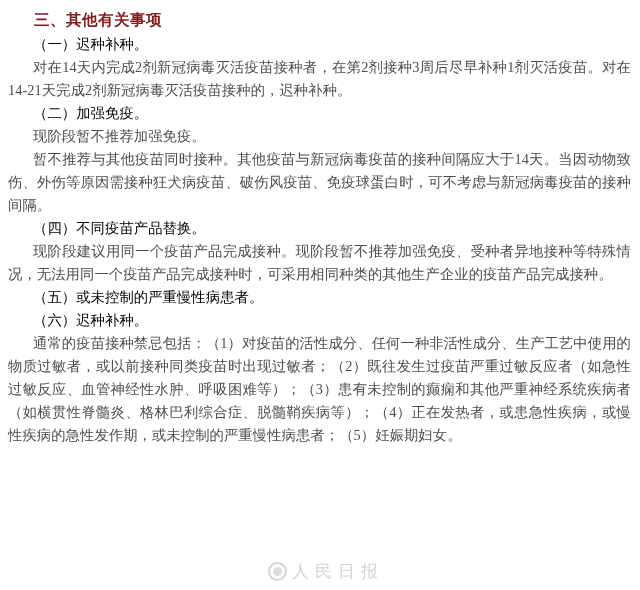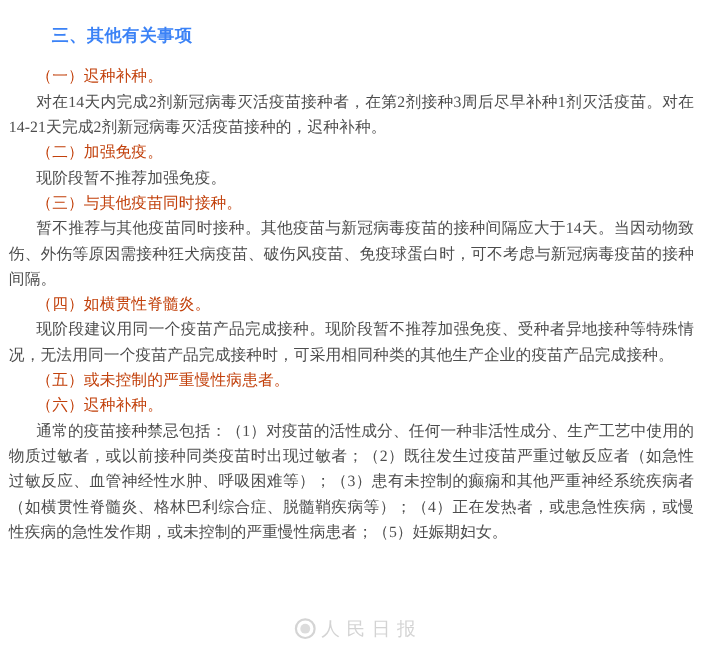--- a/index.html
+++ b/index.html
@@ -14,37 +14,37 @@
     box-sizing: border-box;
     padding: 7px 9px 0 8px;
     background: #ffffff;
     overflow: hidden;
     font-family: "Liberation Serif", "DejaVu Serif", serif;
     font-size: 14.3px;
     line-height: 23px;
     color: #4d4d4d;
   }
   .doc-heading {
-    margin: 14px;
+    margin: 1px;
     font-family: Liberation Serif, serif;
     font-size: 15.5px;
     font-weight: 700;
-    color: #3b82f6;
+    color: #7f1d1d;
     text-indent: 25px;
     line-height: 24px;
     letter-spacing: 0.5px;
   }
   .doc p {
     margin: 0;
     text-indent: 25px;
     text-align: justify;
     letter-spacing: 0.1px;
   }
   .doc p.sub-title {
-    color: #c2410c;
+    color: #000000;
   }
   .watermark {
     position: absolute;
     left: 268px;
     top: 560px;
     display: flex;
     align-items: center;
     gap: 5px;
     opacity: 0.5;
     pointer-events: none;
@@ -83,24 +83,23 @@
   <div class="doc">
 
     <h1 class="doc-heading">三、其他有关事项</h1>
 
     <p class="sub-title">（一）迟种补种。</p>
     <p>对在14天内完成2剂新冠病毒灭活疫苗接种者，在第2剂接种3周后尽早补种1剂灭活疫苗。对在14-21天完成2剂新冠病毒灭活疫苗接种的，迟种补种。</p>
 
     <p class="sub-title">（二）加强免疫。</p>
     <p>现阶段暂不推荐加强免疫。</p>
 
-    <p class="sub-title">（三）与其他疫苗同时接种。</p>
     <p>暂不推荐与其他疫苗同时接种。其他疫苗与新冠病毒疫苗的接种间隔应大于14天。当因动物致伤、外伤等原因需接种狂犬病疫苗、破伤风疫苗、免疫球蛋白时，可不考虑与新冠病毒疫苗的接种间隔。</p>
 
-    <p class="sub-title">（四）如横贯性脊髓炎。</p>
+    <p class="sub-title">（四）不同疫苗产品替换。</p>
     <p>现阶段建议用同一个疫苗产品完成接种。现阶段暂不推荐加强免疫、受种者异地接种等特殊情况，无法用同一个疫苗产品完成接种时，可采用相同种类的其他生产企业的疫苗产品完成接种。</p>
 
     <p class="sub-title">（五）或未控制的严重慢性病患者。</p>
 
     <p class="sub-title">（六）迟种补种。</p>
     <p>通常的疫苗接种禁忌包括：（1）对疫苗的活性成分、任何一种非活性成分、生产工艺中使用的物质过敏者，或以前接种同类疫苗时出现过敏者；（2）既往发生过疫苗严重过敏反应者（如急性过敏反应、血管神经性水肿、呼吸困难等）；（3）患有未控制的癫痫和其他严重神经系统疾病者（如横贯性脊髓炎、格林巴利综合症、脱髓鞘疾病等）；（4）正在发热者，或患急性疾病，或慢性疾病的急性发作期，或未控制的严重慢性病患者；（5）妊娠期妇女。</p>
 
   </div>
 
   <div class="watermark">

